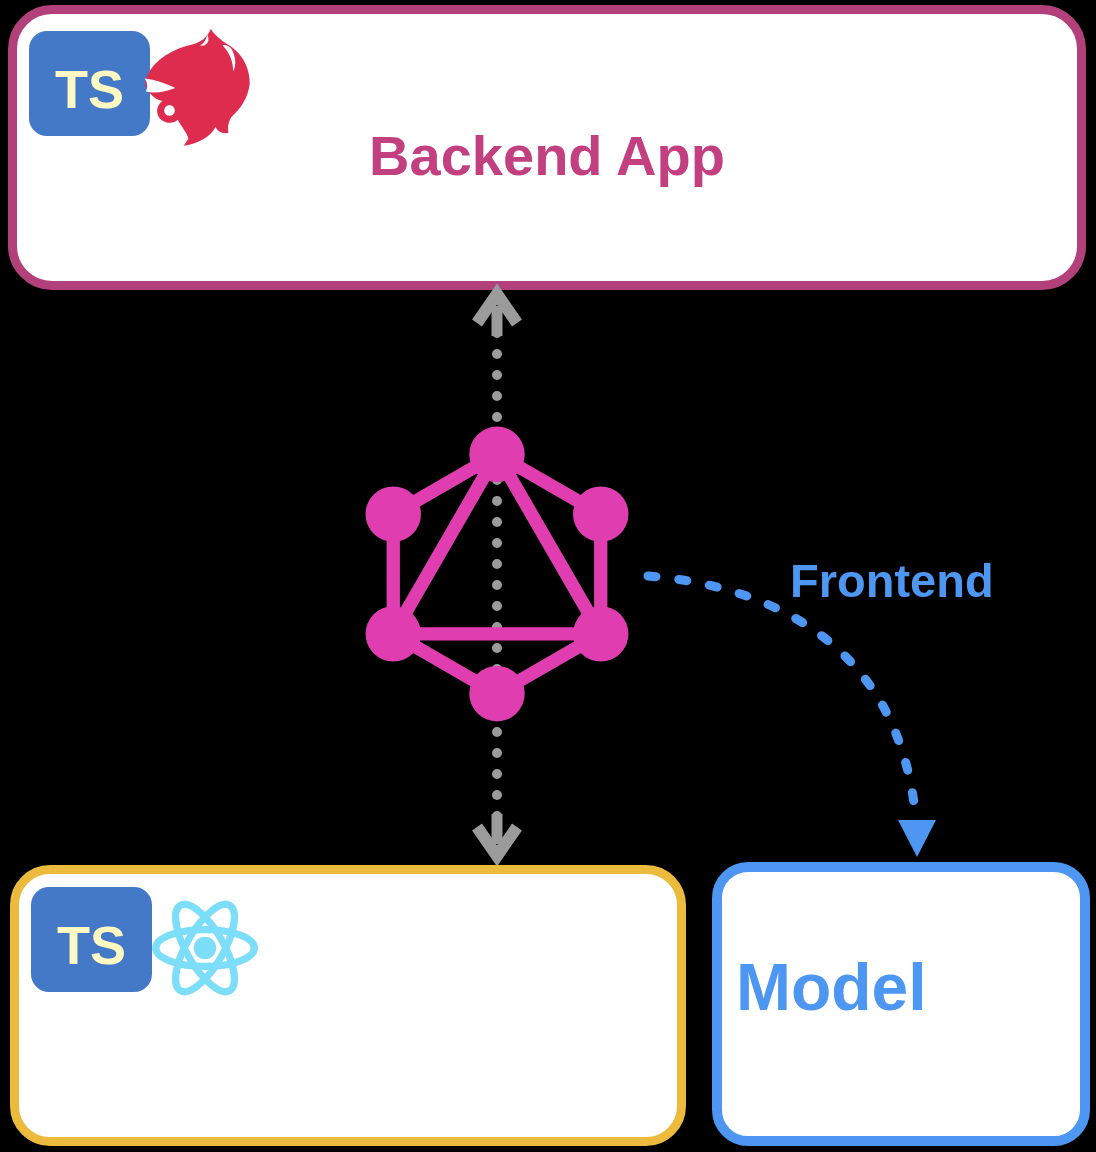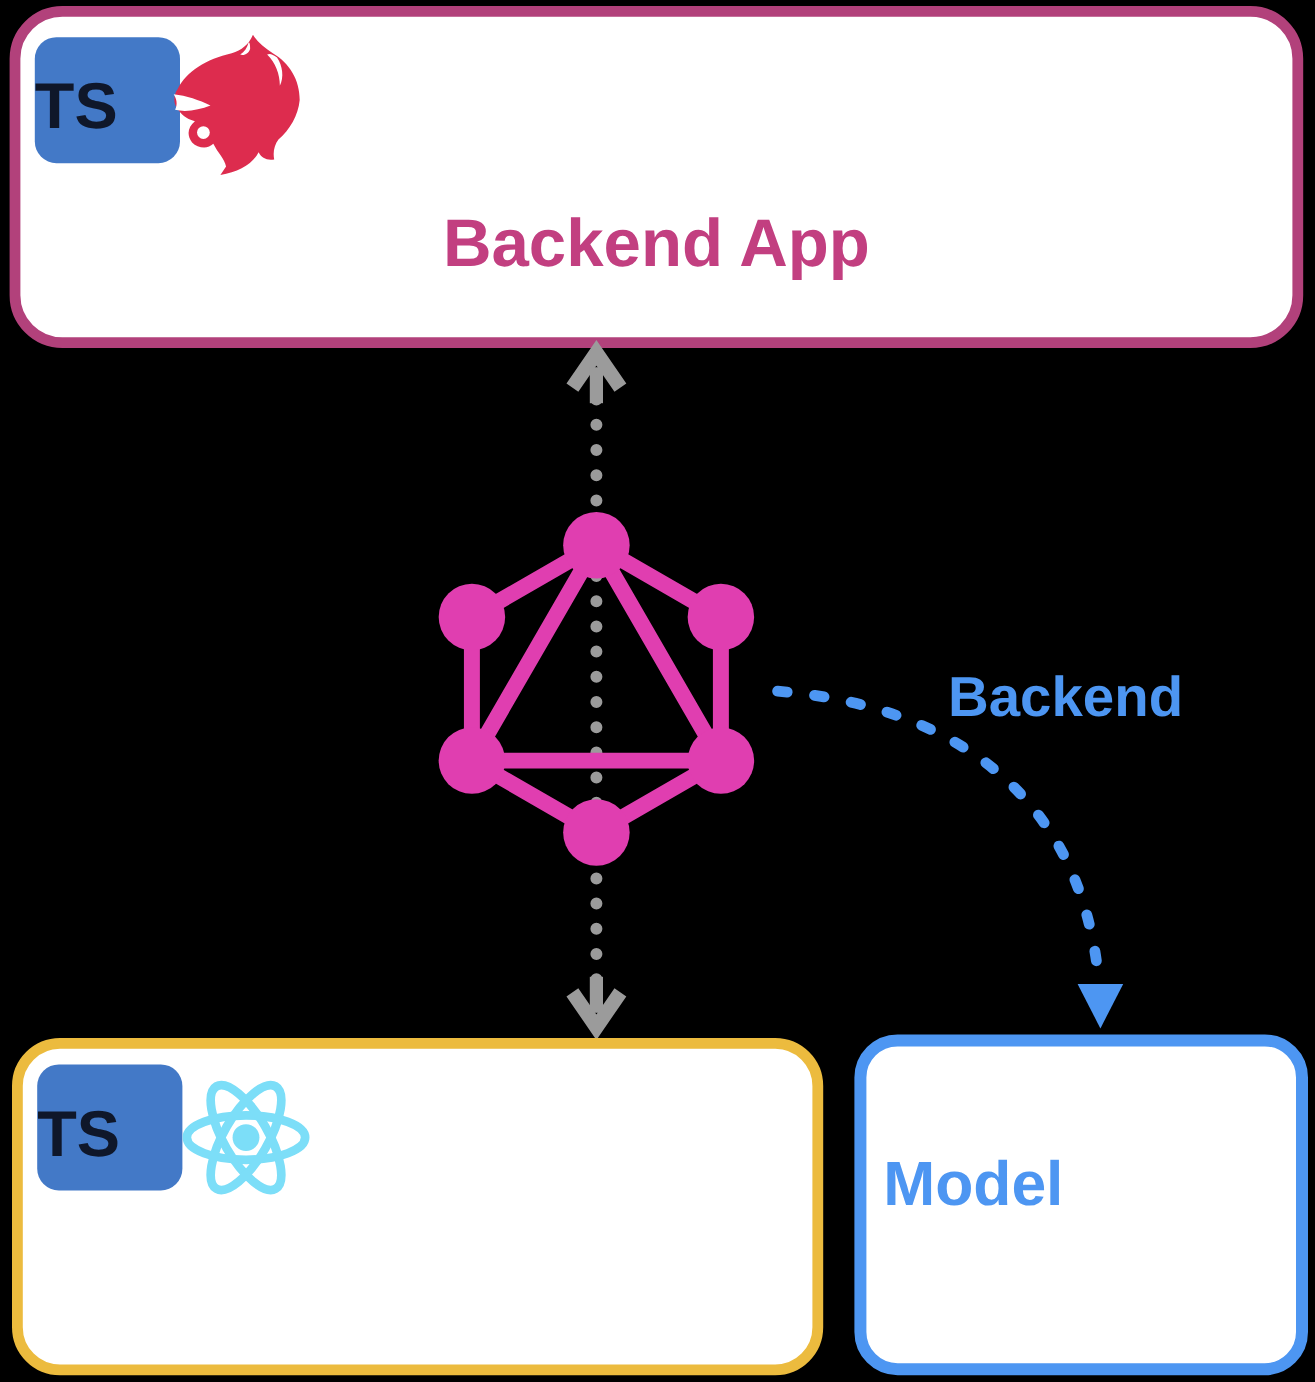--- a/index.html
+++ b/index.html
@@ -18,33 +18,33 @@
   .box.frontend{
     left:10px;top:865px;width:676px;height:281px;
     border:9px solid var(--gold);border-radius:40px;
   }
   .box.model{
     left:712px;top:862px;width:378px;height:284px;
     border:10px solid var(--blue);border-radius:36px;
   }
   .box-title{
     position:absolute;left:0;width:100%;text-align:center;
-    font-weight:bold;font-size:56px;line-height:58px;white-space:nowrap;margin-top:47px;
+    font-weight:bold;font-size:56px;line-height:58px;white-space:nowrap;
   }
   .backend .box-title{top:113px;color:var(--backend-text);}
   .frontend .box-title{top:108px;color:var(--gold);}
   .model-title{
     position:absolute;left:14px;top:80px;
-    font-weight:bold;font-size:52px;line-height:71px;
+    font-weight:bold;font-size:66px;line-height:71px;
     color:var(--blue);text-align:left;
   }
   .ts-badge{
     position:absolute;width:121px;height:105px;border-radius:18px;
-    background:var(--ts-blue);color:#0f172a;font-weight:bold;font-size:54px;
-    display:flex;align-items:center;
+    background:var(--ts-blue);color:#fef9c3;font-weight:bold;font-size:54px;
+    display:flex;align-items:center;justify-content:center;
   }
   .ts-badge span{transform:translateY(5px);}
   .backend .ts-badge{left:12px;top:17px;}
   .frontend .ts-badge{left:12px;top:13px;}
   .logo{position:absolute;}
   .nest-logo{left:123px;top:15px;width:118px;height:118px;}
   .react-logo{left:130px;top:18px;width:112px;height:112px;}
   .overlay{position:absolute;left:0;top:0;pointer-events:none;}
   .generate-label{
     position:absolute;left:790px;top:553px;
@@ -104,21 +104,21 @@
       <circle cx="60" cy="120" r="12.5"></circle>
       <circle cx="13.2" cy="93" r="12.5"></circle>
       <circle cx="13.2" cy="39" r="12.5"></circle>
     </g>
   </svg>
 
   <svg class="overlay" width="1096" height="1152">
     <path d="M648,576 C740,583 828,618 877,696 C898,729 911,772 915,812" fill="none" style="stroke:var(--blue)" stroke-width="9" stroke-dasharray="8 23" stroke-linecap="round"></path>
     <path d="M917,857 L898,820 L936,820 Z" style="fill:var(--blue)"></path>
   </svg>
-  <div class="generate-label">Backend</div>
+  <div class="generate-label">Frontend</div>
 
   <div class="box frontend">
     <div class="ts-badge">
       <span>TS</span>
     </div>
     <svg class="logo react-logo" viewBox="-50 -50 100 100">
       <g fill="none" style="stroke:var(--react-cyan)" stroke-width="6.5">
         <ellipse rx="44" ry="16.5"></ellipse>
         <ellipse rx="44" ry="16.5" transform="rotate(60)"></ellipse>
         <ellipse rx="44" ry="16.5" transform="rotate(120)"></ellipse>

